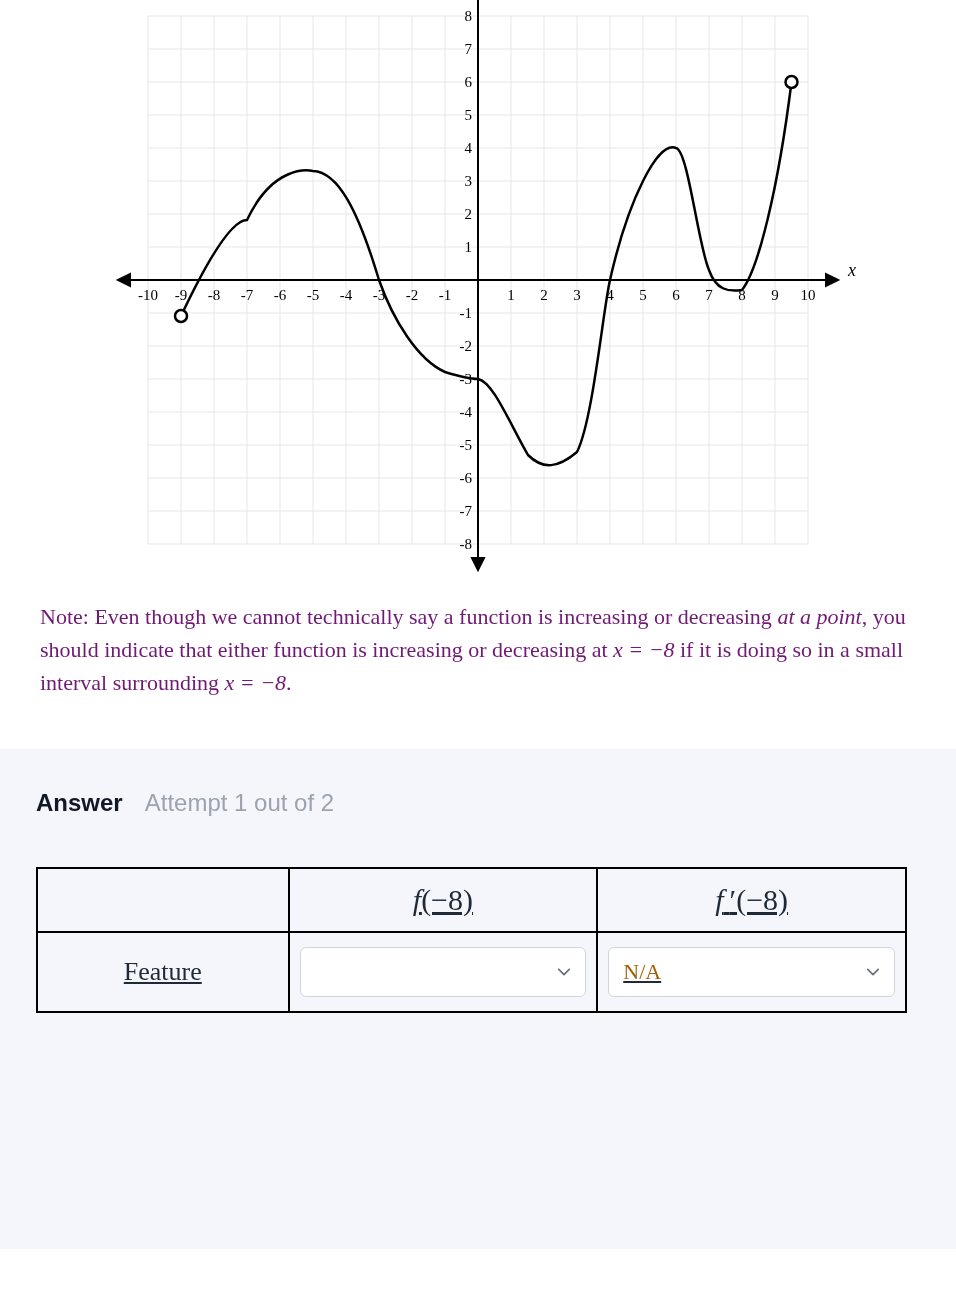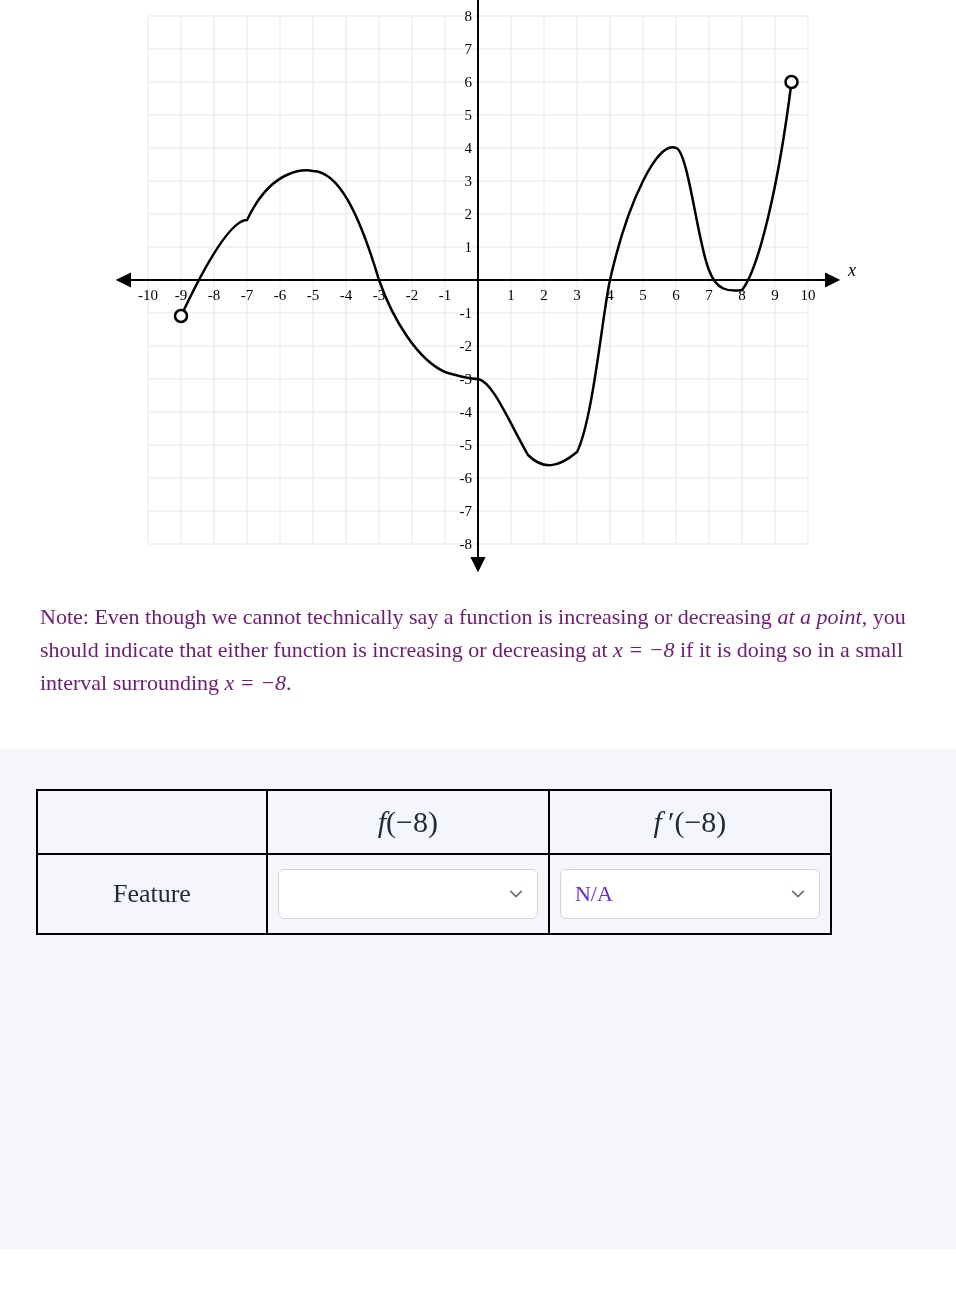--- a/index.html
+++ b/index.html
@@ -37,22 +37,23 @@
     color: #111827;
     margin-right: 16px;
   }
   .answer-heading .attempt {
     color: #9ca3af;
     font-family: 'Helvetica Neue', Arial, sans-serif;
     font-weight: 400;
   }
   table.answer-table {
     border-collapse: collapse;
-    width: 796px;
+    width: 871px;
     max-width: 100%;
+    text-decoration: underline;
   }
   table.answer-table td, table.answer-table th {
     border: 2px solid #000;
     padding: 14px 10px;
     text-align: center;
     vertical-align: middle;
   }
   table.answer-table th {
     font-weight: normal;
     font-size: 30px;
@@ -72,21 +73,21 @@
     height: 50px;
     border: 1px solid #d1d5db;
     border-radius: 6px;
     background: #fff;
     display: flex;
     align-items: center;
     justify-content: flex-start;
     padding: 0 40px 0 14px;
     font-size: 22px;
     font-family: Georgia, serif;
-    color: #6d28d9;
+    color: #a16207;
     cursor: pointer;
   }
   .dropdown .chev {
     position: absolute;
     right: 14px;
     top: 50%;
     transform: translateY(-50%);
     width: 14px;
     height: 14px;
     color: #6b7280;
@@ -209,20 +210,24 @@
     <circle cx="83" cy="316" r="6" fill="#fff" stroke="#000" stroke-width="2.5"></circle>
     <circle cx="693.5" cy="82" r="6" fill="#fff" stroke="#000" stroke-width="2.5"></circle>
   </svg>
 </div>
 
 <div class="note">
   <span>Note: Even though we cannot technically say a function is increasing or decreasing </span><em>at a point</em><span>, you should indicate that either function is increasing or decreasing at </span><span class="math">x = −8</span><span> if it is doing so in a small interval surrounding </span><span class="math">x = −8</span><span>.</span>
 </div>
 
 <div class="answer-section">
+  <div class="answer-heading">
+    <span class="bold">Answer</span>
+    <span class="attempt">Attempt 1 out of 2</span>
+  </div>
 
   <table class="answer-table">
     <tbody>
         <tr>
       <th style="width:220px;"></th>
       <th style="width:270px;"><span>f</span><span class="upright">(−8)</span></th>
       <th style="width:270px;"><span>f</span> <span class="upright">′(−8)</span></th>
     </tr>
     <tr>
       <td class="rowlabel">Feature</td>

